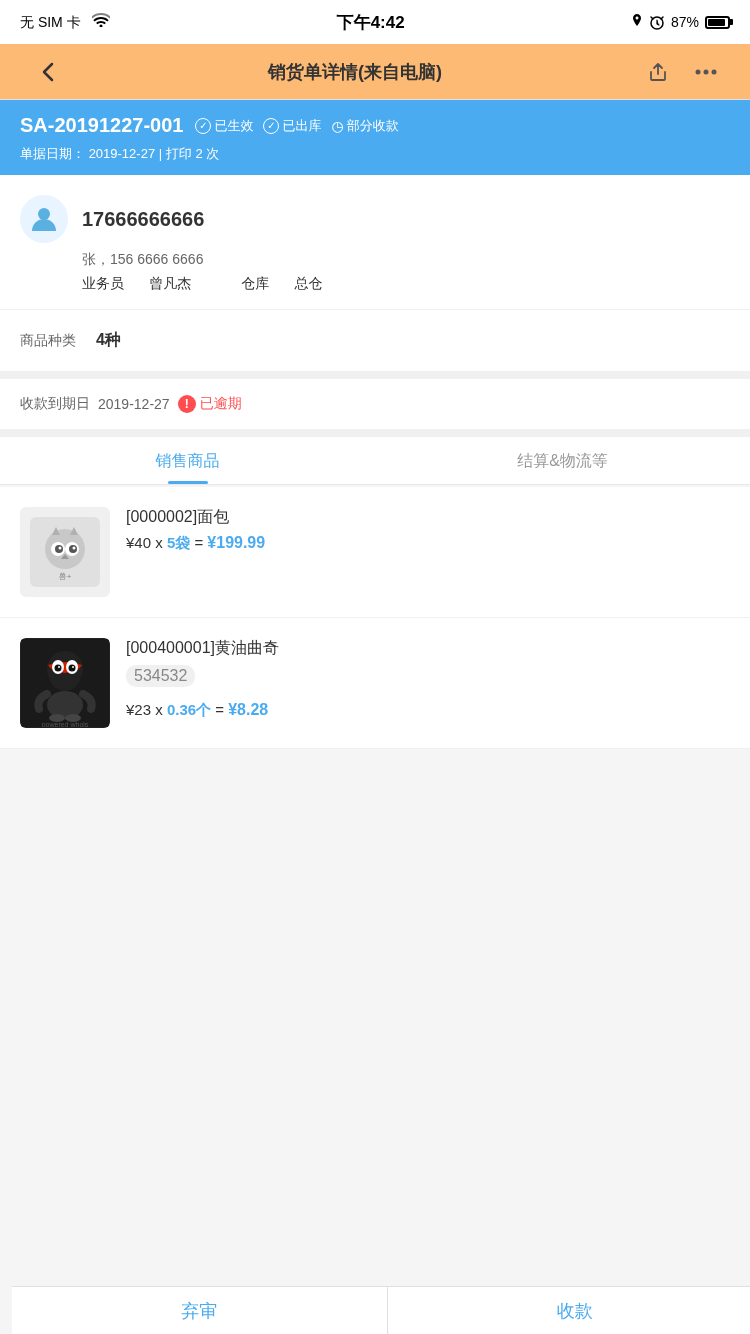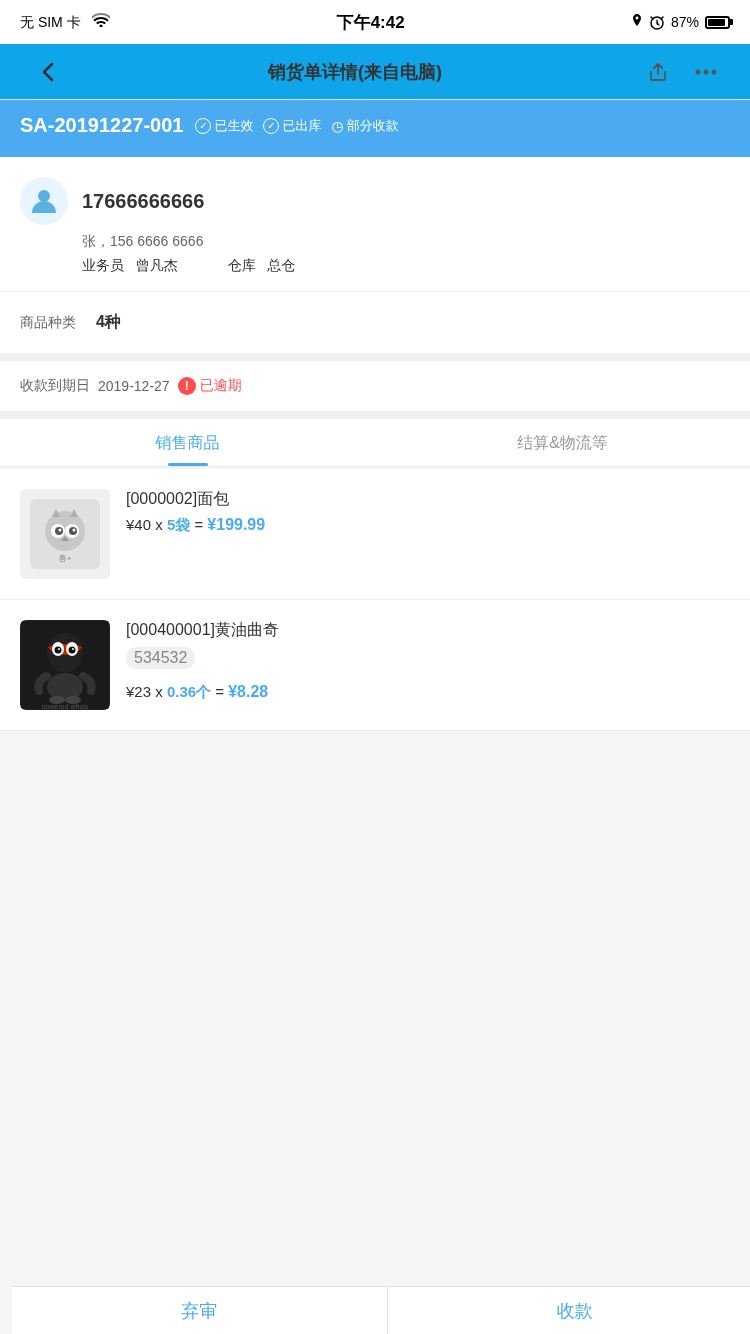--- a/index.html
+++ b/index.html
@@ -50,21 +50,21 @@
       position: absolute;
       left: 1px; top: 1px; bottom: 1px;
       width: 80%;
       background: #000;
       border-radius: 1px;
     }
 
     
     .nav-bar {
       height: 56px;
-      background: #0ea5e9;
+      background: #fdba74;
       display: flex;
       align-items: center;
       padding: 0 28px;
       border-bottom: 1px solid #e0e0e0;
     }
     .nav-back {
       width: 40px;
       height: 40px;
       display: flex;
       align-items: center;
@@ -181,21 +181,21 @@
       margin-bottom: 6px;
     }
     .staff-row {
       display: flex;
       align-items: center;
       margin-left: 62px;
       font-size: 14px;
       color: #666;
       gap: 50px;
     }
-    .staff-row span { color: #333; font-weight: 500; }
+    .staff-row span { color: #333; font-weight: 500; font-family: Liberation Mono, monospace; }
 
     
     .summary-section {
       background: #fff;
       padding: 20px;
       border-bottom: 8px solid #f0f0f0;
       display: flex;
       justify-content: space-between;
     }
     .summary-left {
@@ -430,20 +430,27 @@
       <span class="status-tag">
         <span class="check-icon">✓</span>
         <span>已出库</span>
       </span>
       <span class="status-tag">
         <span class="clock-icon">◷</span>
         <span>部分收款</span>
       </span>
     </div>
   </div>
+  <div class="banner-row2">
+    <span>单据日期：</span>
+    <span>2019-12-27</span>
+    <span>| 打印</span>
+    <span>2</span>
+    <span>次</span>
+  </div>
 </div>
 
 <div class="customer-section">
   <div class="customer-row">
     <div class="avatar">
       <svg class="avatar-icon" viewBox="0 0 30 30" fill="#5ab0e0">
         <circle cx="15" cy="10" r="6"></circle>
         <path d="M3 27c0-6.6 5.4-12 12-12s12 5.4 12 12"></path>
       </svg>
     </div>

